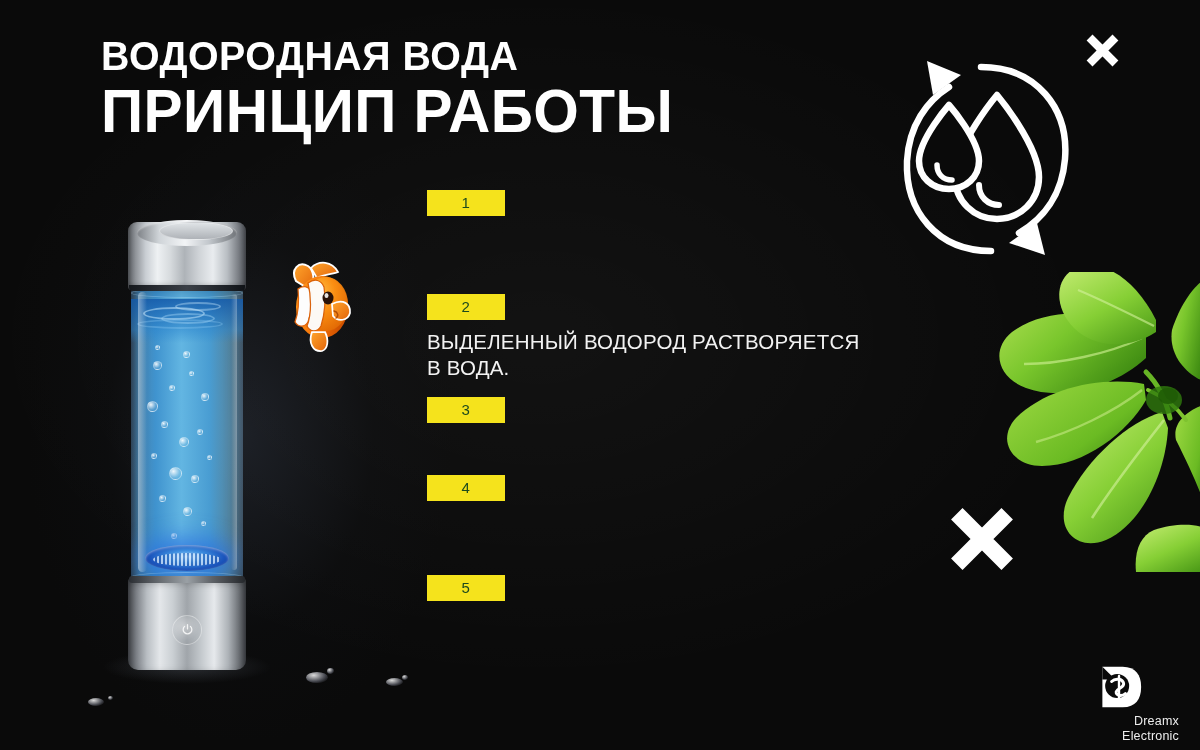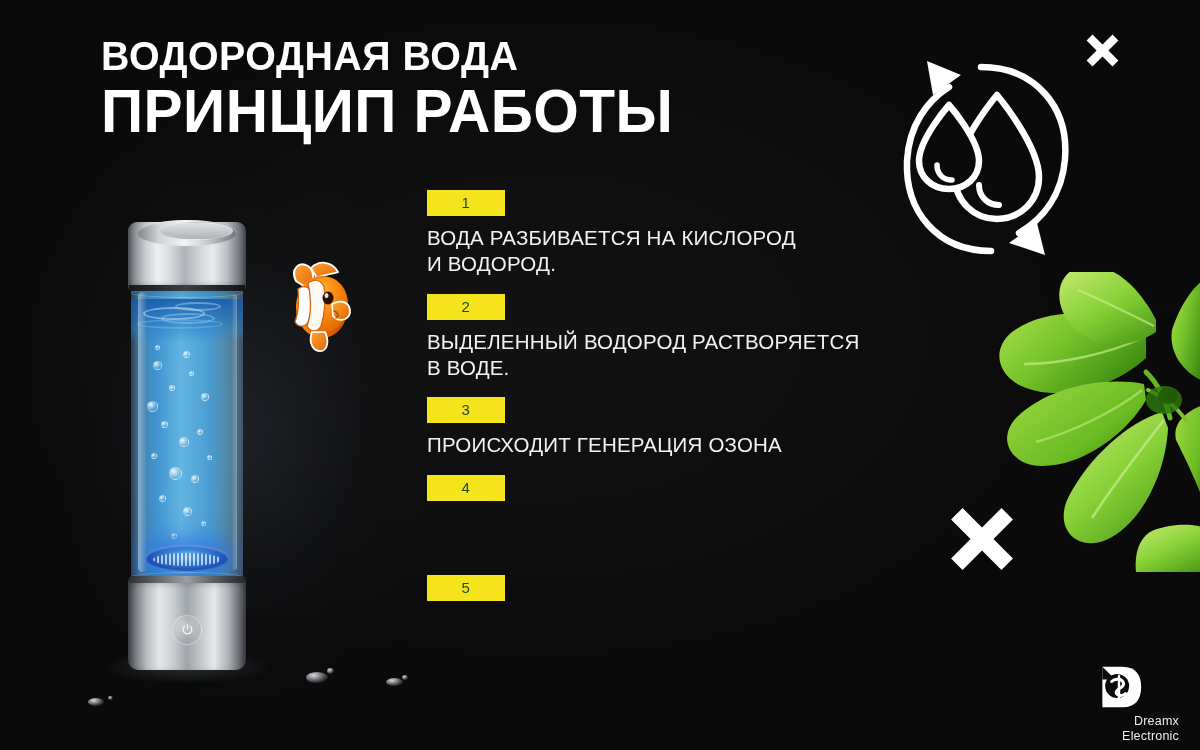--- a/index.html
+++ b/index.html
@@ -228,33 +228,30 @@
 
   <div class="heading">
     <div class="line1">ВОДОРОДНАЯ ВОДА</div>
     <div class="line2">ПРИНЦИП РАБОТЫ</div>
   </div>
 
   <div class="steps">
 
     <div class="step" style="top:0px;">
       <span class="badge">1</span>
-      <div class="step-text">ВОДА РАЗБИВАЕТСЯ НА КИСЛОРОД
-И ВОДОРОД.</div>
     </div>
 
     <div class="step" style="top:104px;">
       <span class="badge">2</span>
       <div class="step-text">ВЫДЕЛЕННЫЙ ВОДОРОД РАСТВОРЯЕТСЯ
-В ВОДЕ.</div>
+В ВОДА.</div>
     </div>
 
     <div class="step" style="top:207px;">
       <span class="badge">3</span>
-      <div class="step-text">ПРОИСХОДИТ ГЕНЕРАЦИЯ ОЗОНА</div>
     </div>
 
     <div class="step" style="top:285px;">
       <span class="badge">4</span>
     </div>
 
     <div class="step" style="top:385px;">
       <span class="badge">5</span>
     </div>
 

